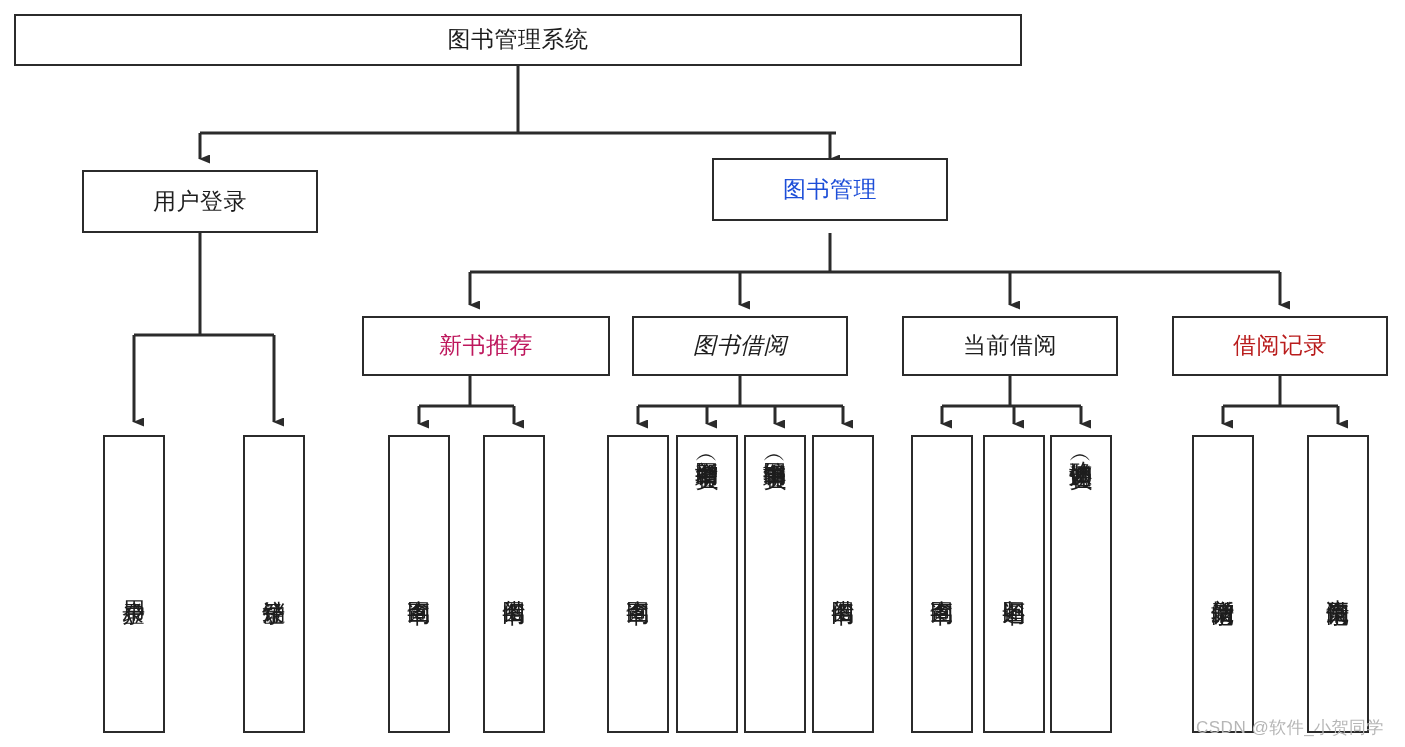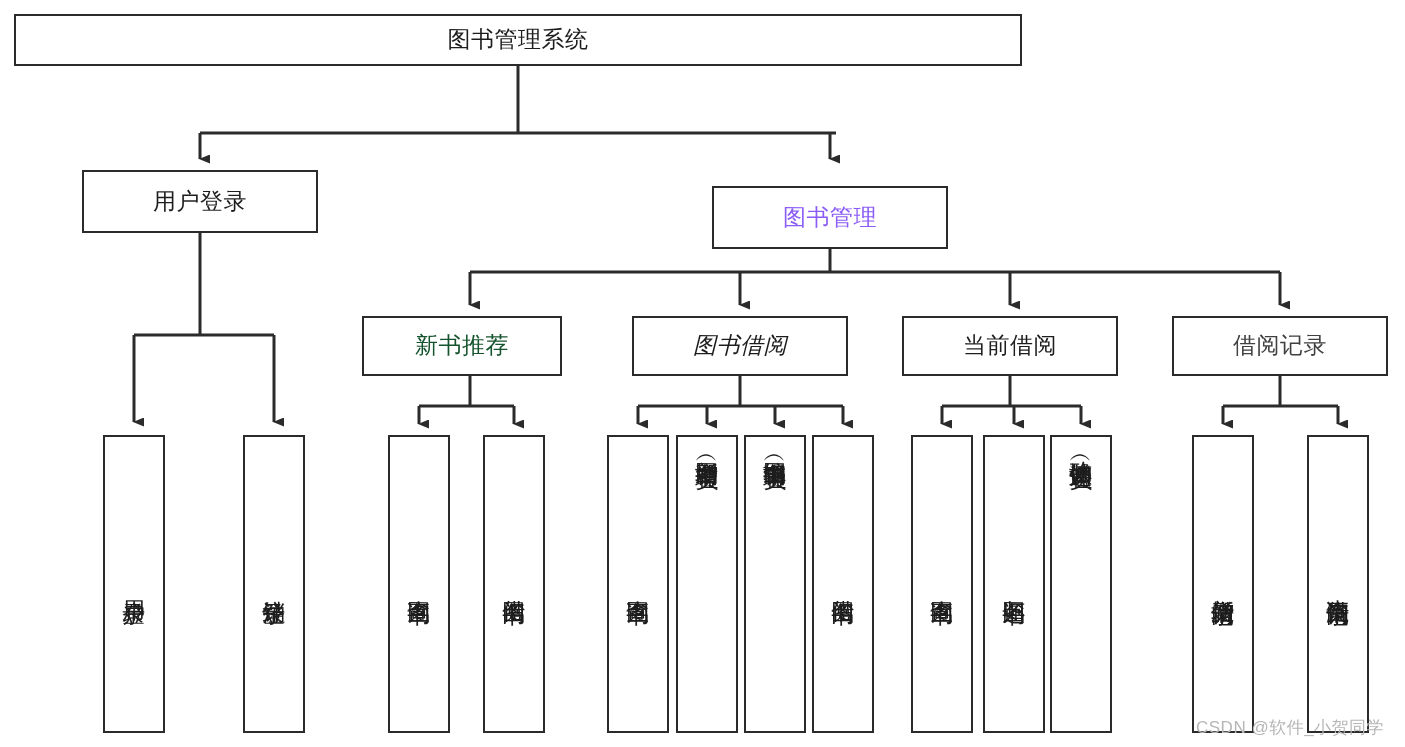--- a/index.html
+++ b/index.html
@@ -128,41 +128,41 @@
     </g>
   </svg>
 
   <div class="node node-h node-root" style="left: 14px; top: 14px; width: 1008px; height: 52px; border-color: rgb(43, 43, 43); background: rgb(255, 255, 255); color: rgb(29, 29, 29);">
     <span class="label">图书管理系统</span>
   </div>
 
   <div class="node node-h" style="left: 82px; top: 170px; width: 236px; height: 63px; border-color: rgb(43, 43, 43); background: rgb(255, 255, 255); color: rgb(29, 29, 29);">
     <span class="label">用户登录</span>
   </div>
-  <div class="node node-h" style="left: 712px; top: 186px; width: 236px; height: 63px; border-color: rgb(43, 43, 43); background: rgb(255, 255, 255); color: #8b5cf6; align-items: center;">
+  <div class="node node-h" style="left: 712px; top: 158px; width: 236px; height: 63px; border-color: rgb(43, 43, 43); background: rgb(255, 255, 255); color: #1d4ed8; align-items: center;">
     <span class="label">图书管理</span>
   </div>
 
   <div class="node node-v" style="left: 103px; top: 435px; width: 62px; height: 298px; border-color: rgb(43, 43, 43); background: rgb(255, 255, 255); color: rgb(29, 29, 29);">
     <span class="label">用户登录</span>
   </div>
   <div class="node node-v" style="left: 243px; top: 435px; width: 62px; height: 298px; border-color: rgb(43, 43, 43); background: rgb(255, 255, 255); color: rgb(29, 29, 29);">
     <span class="label">注销登录</span>
   </div>
 
-  <div class="node node-h" style="left: 362px; top: 316px; width: 200px; height: 60px; border-color: rgb(43, 43, 43); background: rgb(255, 255, 255); color: #14532d;">
+  <div class="node node-h" style="left: 362px; top: 316px; width: 248px; height: 60px; border-color: rgb(43, 43, 43); background: rgb(255, 255, 255); color: #be185d;">
     <span class="label">新书推荐</span>
   </div>
   <div class="node node-h" style="left: 632px; top: 316px; width: 216px; height: 60px; border-color: rgb(43, 43, 43); background: rgb(255, 255, 255); color: rgb(29, 29, 29); font-style: italic;">
     <span class="label">图书借阅</span>
   </div>
   <div class="node node-h" style="left: 902px; top: 316px; width: 216px; height: 60px; border-color: rgb(43, 43, 43); background: rgb(255, 255, 255); color: rgb(29, 29, 29);">
     <span class="label">当前借阅</span>
   </div>
-  <div class="node node-h" style="left: 1172px; top: 316px; width: 216px; height: 60px; border-color: rgb(43, 43, 43); background: rgb(255, 255, 255); color: #404040;">
+  <div class="node node-h" style="left: 1172px; top: 316px; width: 216px; height: 60px; border-color: rgb(43, 43, 43); background: rgb(255, 255, 255); color: #b91c1c;">
     <span class="label">借阅记录</span>
   </div>
 
   <div class="node node-v" style="left: 388px; top: 435px; width: 62px; height: 298px; border-color: rgb(43, 43, 43); background: rgb(255, 255, 255); color: rgb(29, 29, 29);">
     <span class="label">查询图书</span>
   </div>
   <div class="node node-v" style="left: 483px; top: 435px; width: 62px; height: 298px; border-color: rgb(43, 43, 43); background: rgb(255, 255, 255); color: rgb(29, 29, 29);">
     <span class="label">借阅图书</span>
   </div>
 

